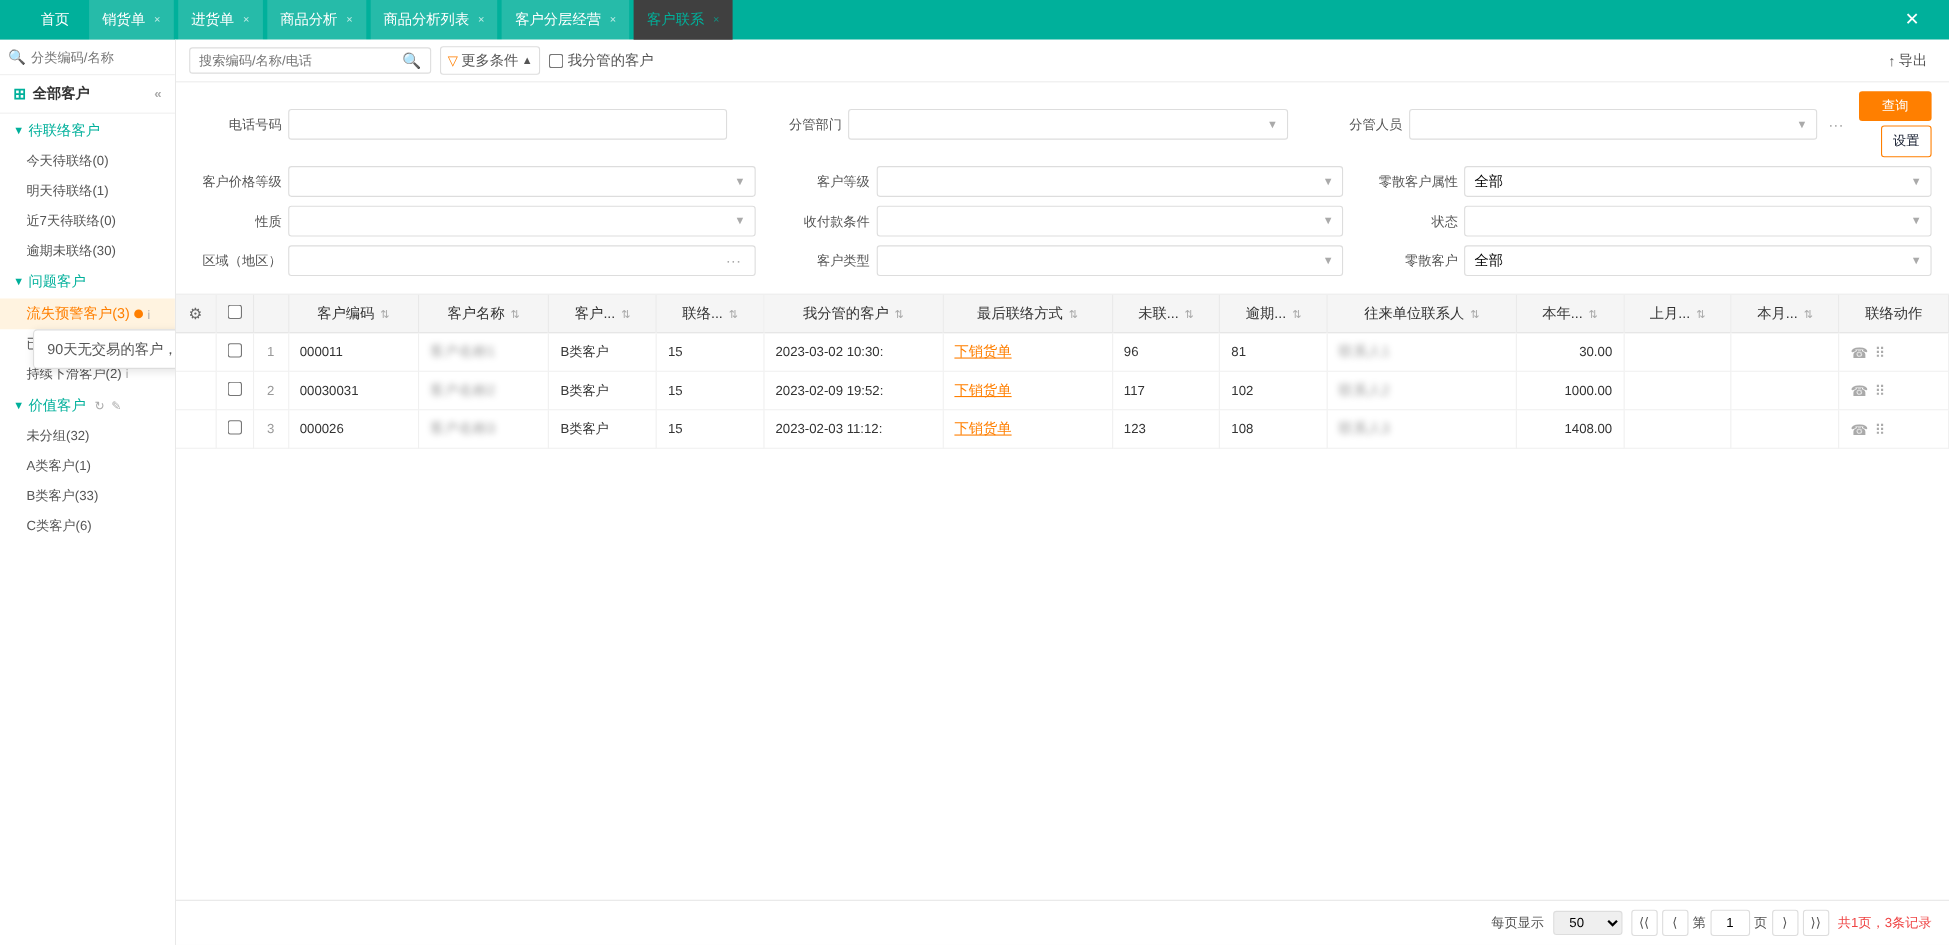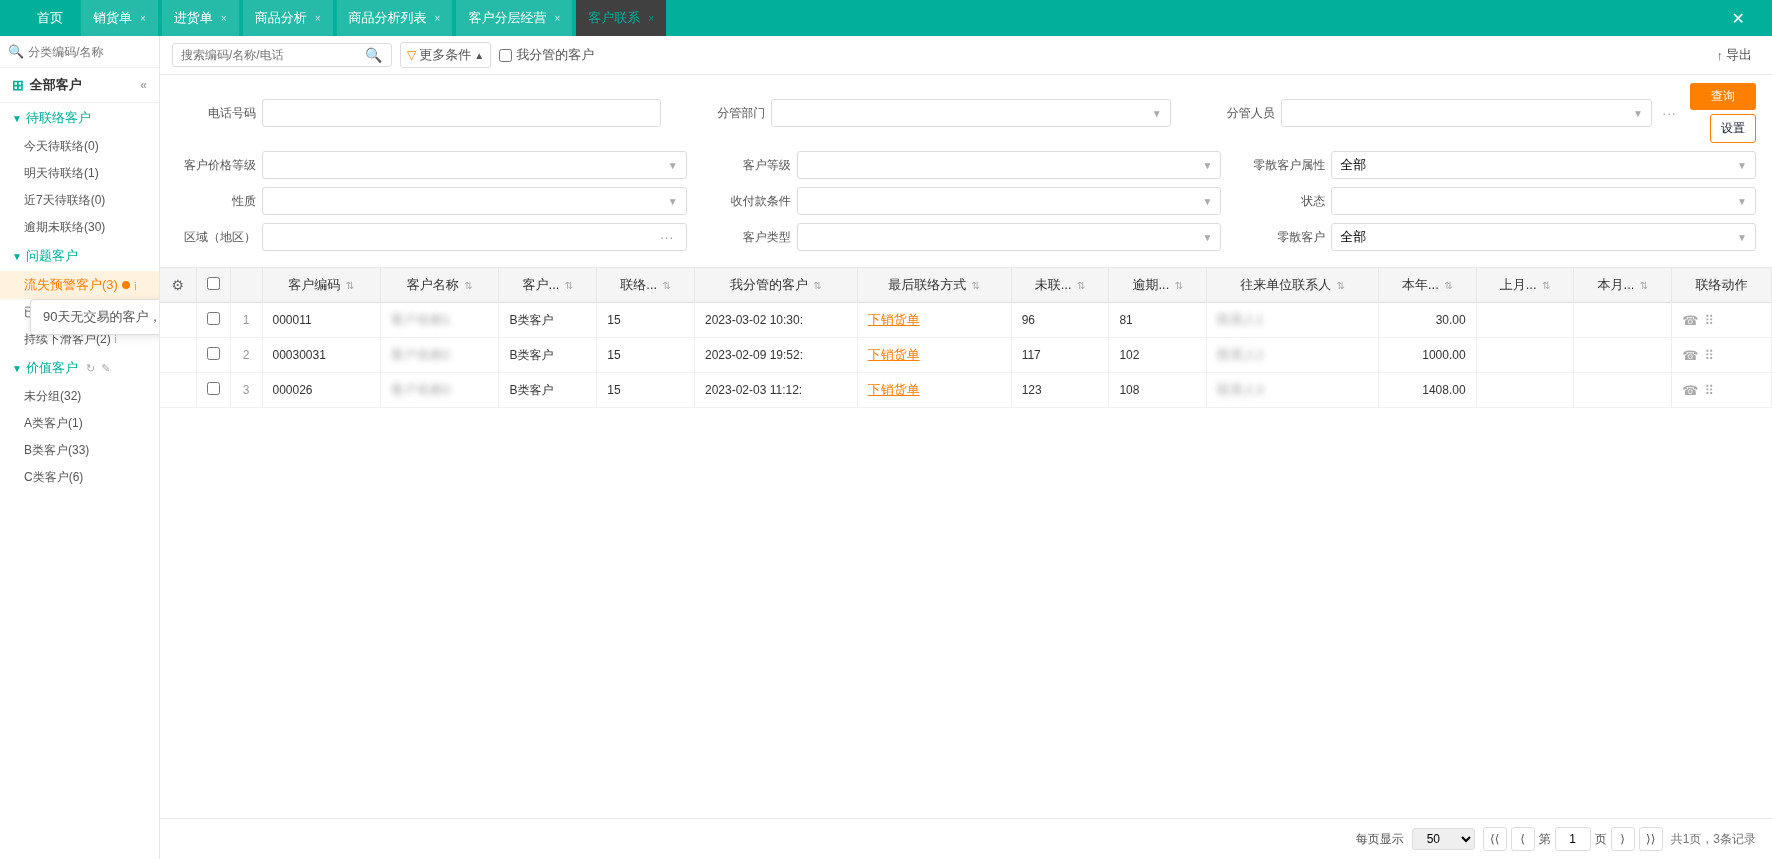--- a/index.html
+++ b/index.html
@@ -365,21 +365,21 @@
     }
     .page-nav-btn:disabled { color: #ccc; cursor: default; }
     .page-input {
       width: 36px; height: 24px;
       border: 1px solid #ddd;
       border-radius: 3px;
       text-align: center;
       font-size: 12px;
       outline: none;
     }
-    .page-total { font-size: 12px; color: #737373; }
+    .page-total { font-size: 12px; color: #ef4444; }
     .page-label { font-size: 12px; color: #555; }
 
     
     .table-area::-webkit-scrollbar { width: 6px; height: 6px; }
     .table-area::-webkit-scrollbar-track { background: #f0f0f0; }
     .table-area::-webkit-scrollbar-thumb { background: #ccc; border-radius: 3px; }
 
     .checkbox-col { width: 32px; text-align: center; }
     .num-col { width: 32px; text-align: center; color: #999; }
 

